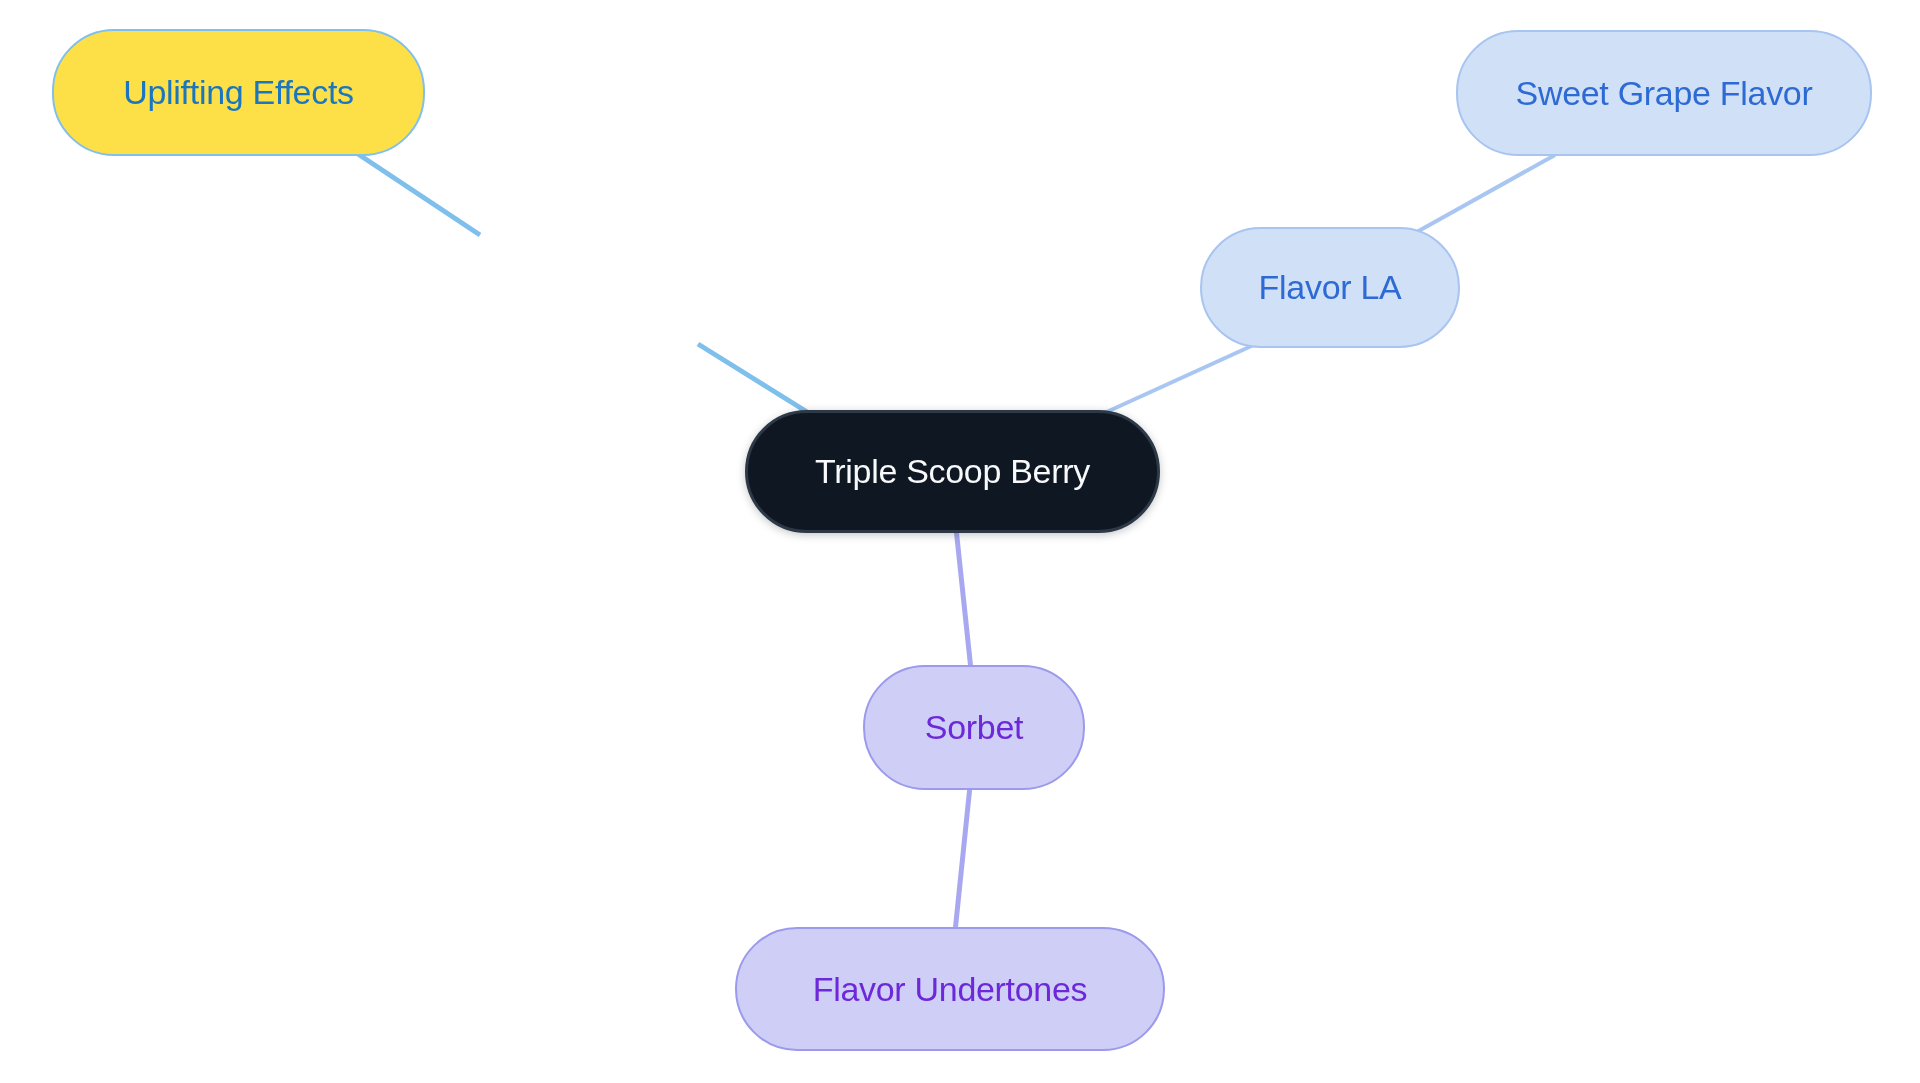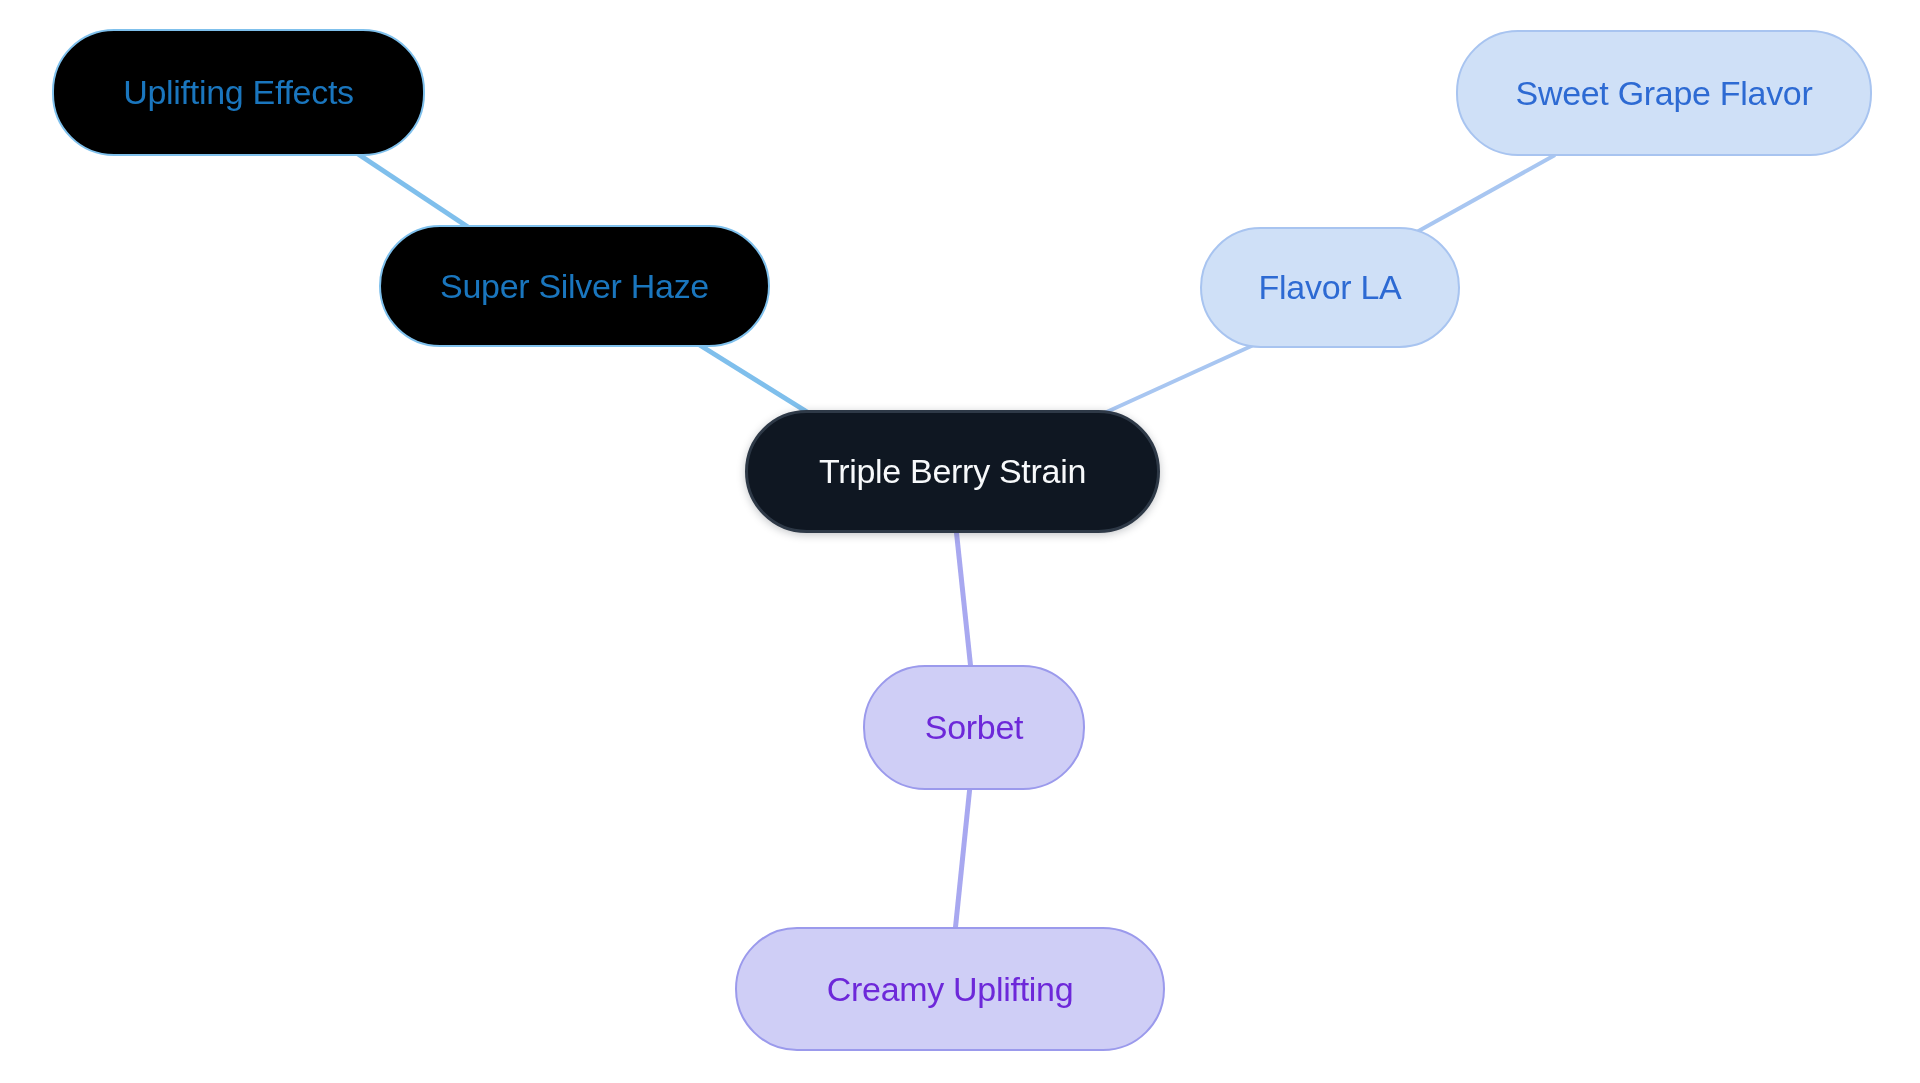--- a/index.html
+++ b/index.html
@@ -34,21 +34,21 @@
     justify-content: center;
     box-sizing: border-box;
     border-radius: 62px;
     font-size: 34px;
     font-weight: 500;
     letter-spacing: -0.3px;
     white-space: nowrap;
     cursor: pointer;
   }
   .branch-blue {
-    background: #000000;
+    background: #fde047;
     border: 2.5px solid #7FC0EC;
     color: #1A76BE;
   }
   .branch-peri {
     background: #CFE0F7;
     border: 2.5px solid #A8C4F0;
     color: #2D6AD3;
   }
   .branch-lav {
     background: #CFCEF6;
@@ -80,25 +80,24 @@
     <line class="edge-blue" x1="352" y1="150" x2="480" y2="235"></line>
     <line class="edge-blue" x1="698" y1="344" x2="820" y2="420"></line>
     <line class="edge-peri" x1="1555" y1="155" x2="1415" y2="233"></line>
     <line class="edge-peri" x1="1258" y1="343" x2="1100" y2="415"></line>
     <line class="edge-lav" x1="956" y1="528" x2="971" y2="670"></line>
     <line class="edge-lav" x1="970" y1="786" x2="955" y2="932"></line>
   </svg>
 
   <div class="node branch-blue" id="node-uplifting-effects">Uplifting Effects</div>
 
-  <div class="node branch-blue" id="node-super-silver-haze">Super Silver Haze</div>
 
   <div class="node branch-peri" id="node-sweet-berry-flavor">Sweet Grape Flavor</div>
 
   <div class="node branch-peri" id="node-grape-la">Flavor LA</div>
 
-  <div class="node node-center" id="node-triple-scoop">Triple Berry Strain</div>
+  <div class="node node-center" id="node-triple-scoop">Triple Scoop Berry</div>
 
   <div class="node branch-lav" id="node-sorbet">Sorbet</div>
 
-  <div class="node branch-lav" id="node-creamy-undertones">Creamy Uplifting</div>
+  <div class="node branch-lav" id="node-creamy-undertones">Flavor Undertones</div>
 
 </div>
 
 </body></html>

